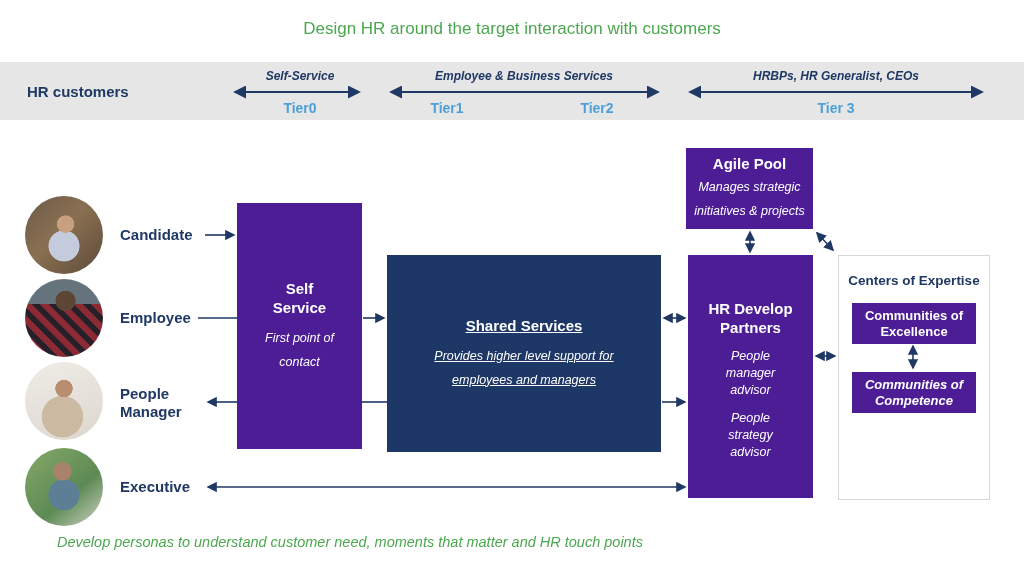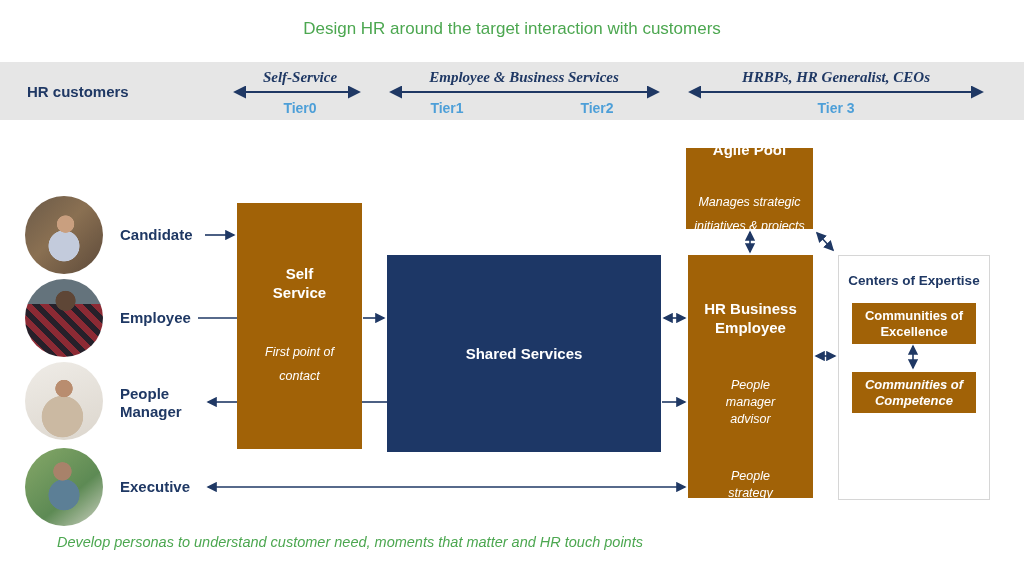--- a/index.html
+++ b/index.html
@@ -6,21 +6,21 @@
   .canvas{
     position:relative;width:1024px;height:567px;overflow:hidden;background:#ffffff;
     font-family:"Liberation Sans","DejaVu Sans",sans-serif;color:#1F3864;
   }
   .abs{position:absolute;}
   
   .title{left:0;right:0;top:19px;text-align:center;font-size:17px;font-weight:normal;color:#4CA750;}
   
   .band{left:0;top:62px;width:1024px;height:58px;background:#E6E6E6;}
   .band-label{left:27px;top:83px;font-size:15px;font-weight:bold;}
-  .seg-label{top:69px;transform:translateX(-50%);font-size:15px;font-weight:bold;font-style:italic;white-space:nowrap;font-family:Liberation Serif, serif;}
+  .seg-label{top:69px;transform:translateX(-50%);font-size:12px;font-weight:bold;font-style:italic;white-space:nowrap;}
   .tier{top:100px;transform:translateX(-50%);font-size:14px;font-weight:bold;color:#4D9FD8;white-space:nowrap;}
   
   .avatar{width:78px;height:78px;border-radius:50%;left:25px;}
   .av1{background:
         radial-gradient(circle at 52% 36%, #c99f7f 0 13%, rgba(0,0,0,0) 14%),
         radial-gradient(circle at 50% 64%, #c3cbdc 0 24%, rgba(0,0,0,0) 25%),
         linear-gradient(135deg,#6b5a48,#8a7052 45%,#5d4a3a);}
   .av2{background:
         radial-gradient(circle at 52% 28%, #5e4636 0 14%, rgba(0,0,0,0) 15%),
         linear-gradient(180deg,#64737c 0 32%, rgba(0,0,0,0) 32%),
@@ -30,21 +30,21 @@
         radial-gradient(circle at 48% 70%, #cbb9a2 0 30%, rgba(0,0,0,0) 31%),
         linear-gradient(160deg,#efece7,#dcd6cd);}
   .av4{background:
         radial-gradient(circle at 48% 30%, #a8826a 0 13%, rgba(0,0,0,0) 14%),
         radial-gradient(circle at 50% 60%, #5c7f96 0 25%, rgba(0,0,0,0) 26%),
         linear-gradient(140deg,#86a868,#5d8a54 60%,#cfd3c4);}
   
   .persona{left:120px;width:92px;font-size:15px;font-weight:bold;line-height:18px;}
   
   .box{display:flex;flex-direction:column;align-items:center;justify-content:center;text-align:center;color:#ffffff;}
-  .lightblue{background:#a16207;gap:29px;}
+  .lightblue{background:#4c1d95;}
   .darkblue{background:#1D3766;}
   .box-title{font-weight:bold;font-size:15px;line-height:19px;}
   .box-sub{font-style:italic;font-size:12.5px;line-height:24px;margin-top:9px;}
   .roles{font-style:italic;font-size:12.5px;line-height:17px;margin-top:11px;}
   .coe{background:#ffffff;border:1px solid #D6D6D6;color:#1F3864;}
   .coe-title{position:absolute;left:0;right:0;top:17px;text-align:center;font-weight:bold;font-size:13.5px;}
   .coe-box{position:absolute;left:13px;width:124px;height:41px;display:flex;align-items:center;justify-content:center;
            text-align:center;color:#fff;font-weight:bold;font-size:13px;line-height:16px;}
   .coe-note{position:absolute;left:10px;right:10px;top:165px;text-align:center;font-style:italic;font-size:12.5px;line-height:17px;}
   
@@ -79,31 +79,32 @@
   <div class="abs persona" style="top:226px;">Candidate</div>
   <div class="abs persona" style="top:309px;">Employee</div>
   <div class="abs persona" style="top:385px;">People Manager</div>
   <div class="abs persona" style="top:478px;">Executive</div>
 
   <div class="abs box lightblue" style="left:237px;top:203px;width:125px;height:246px;">
     <div class="box-title" style="width:70px;">Self Service</div>
     <div class="box-sub" style="width:78px;">First point of contact</div>
   </div>
 
-  <div class="abs box darkblue" style="left:387px;top:255px;width:274px;height:197px;">
+  <div class="abs box darkblue" style="left:387px;top:255px;width:274px;height:197px;text-decoration:underline;">
     <div class="box-title">Shared Services</div>
+    <div class="box-sub" style="width:210px;">Provides higher level support for employees and managers</div>
   </div>
 
   <div class="abs box lightblue" style="left:686px;top:148px;width:127px;height:81px;">
     <div class="box-title">Agile Pool</div>
     <div class="box-sub" style="width:120px;margin-top:2px;">Manages strategic initiatives &amp; projects</div>
   </div>
 
   <div class="abs box lightblue" style="left:688px;top:255px;width:125px;height:243px;justify-content:flex-start;padding-top:44px;box-sizing:border-box;">
-    <div class="box-title" style="width:95px;">HR Business Employee</div>
+    <div class="box-title" style="width:95px;">HR Develop Partners</div>
     <div class="roles" style="width:62px;">People manager advisor</div>
     <div class="roles" style="width:62px;">People strategy advisor</div>
   </div>
 
   <div class="abs coe" style="left:838px;top:255px;width:150px;height:243px;">
     <div class="coe-title">Centers of Expertise</div>
     <div class="coe-box lightblue" style="top:47px;">Communities of Excellence</div>
     <div class="coe-box lightblue" style="top:116px;font-style:italic;">Communities of Competence</div>
   </div>
 

